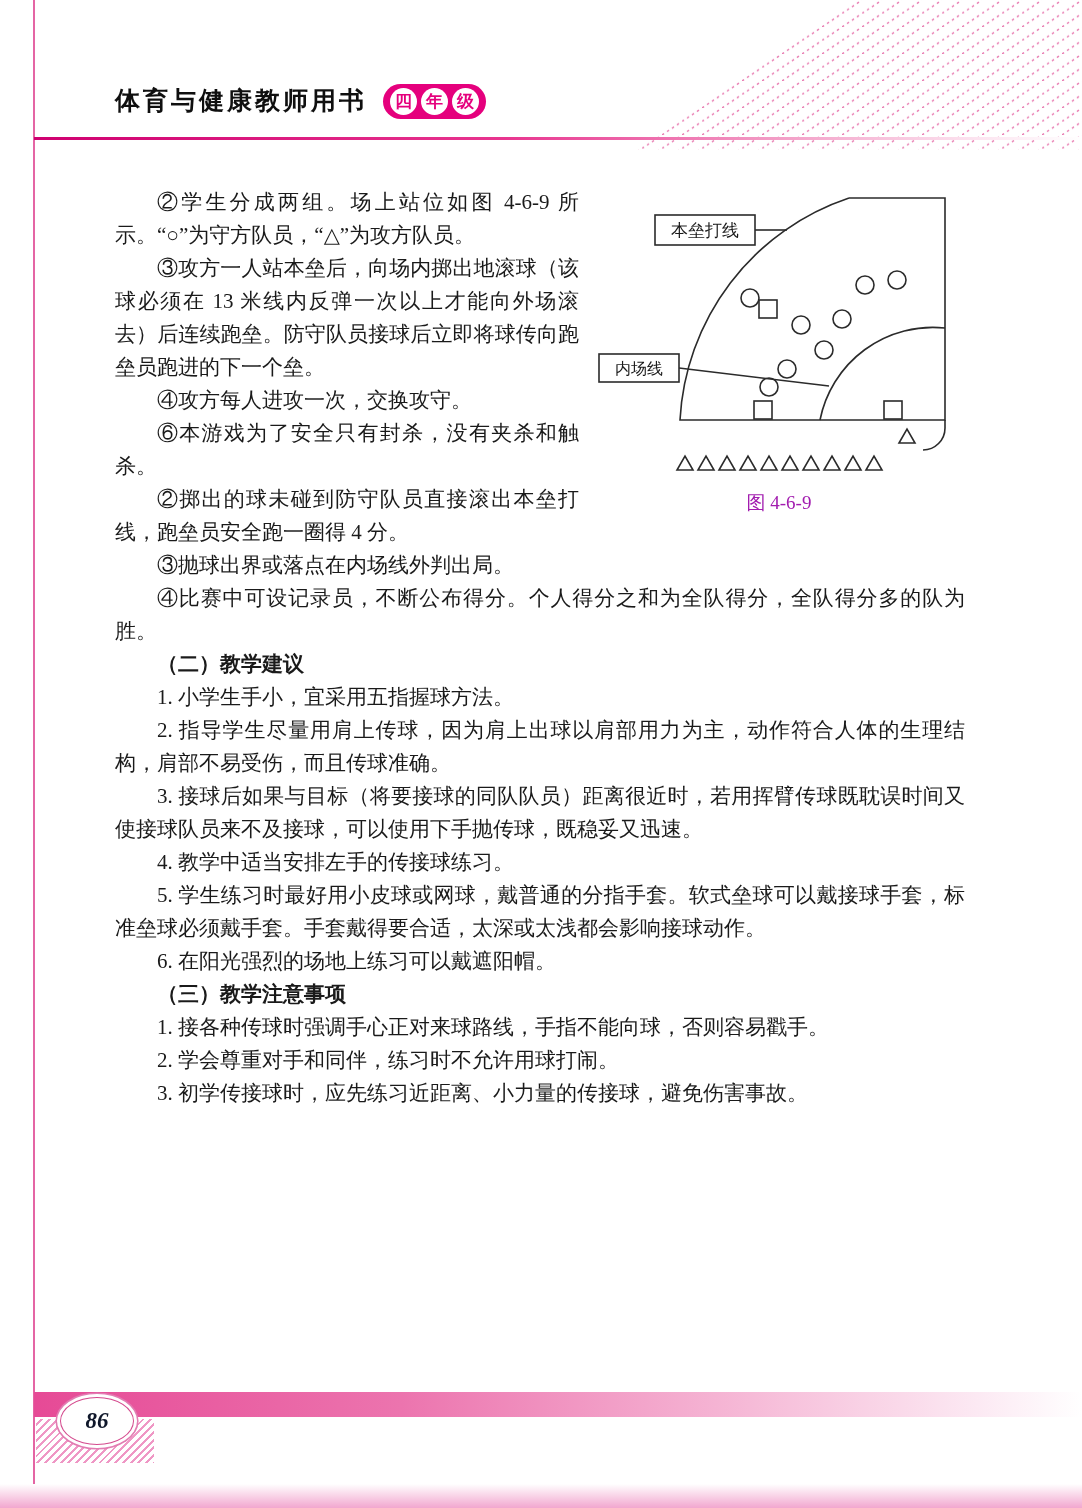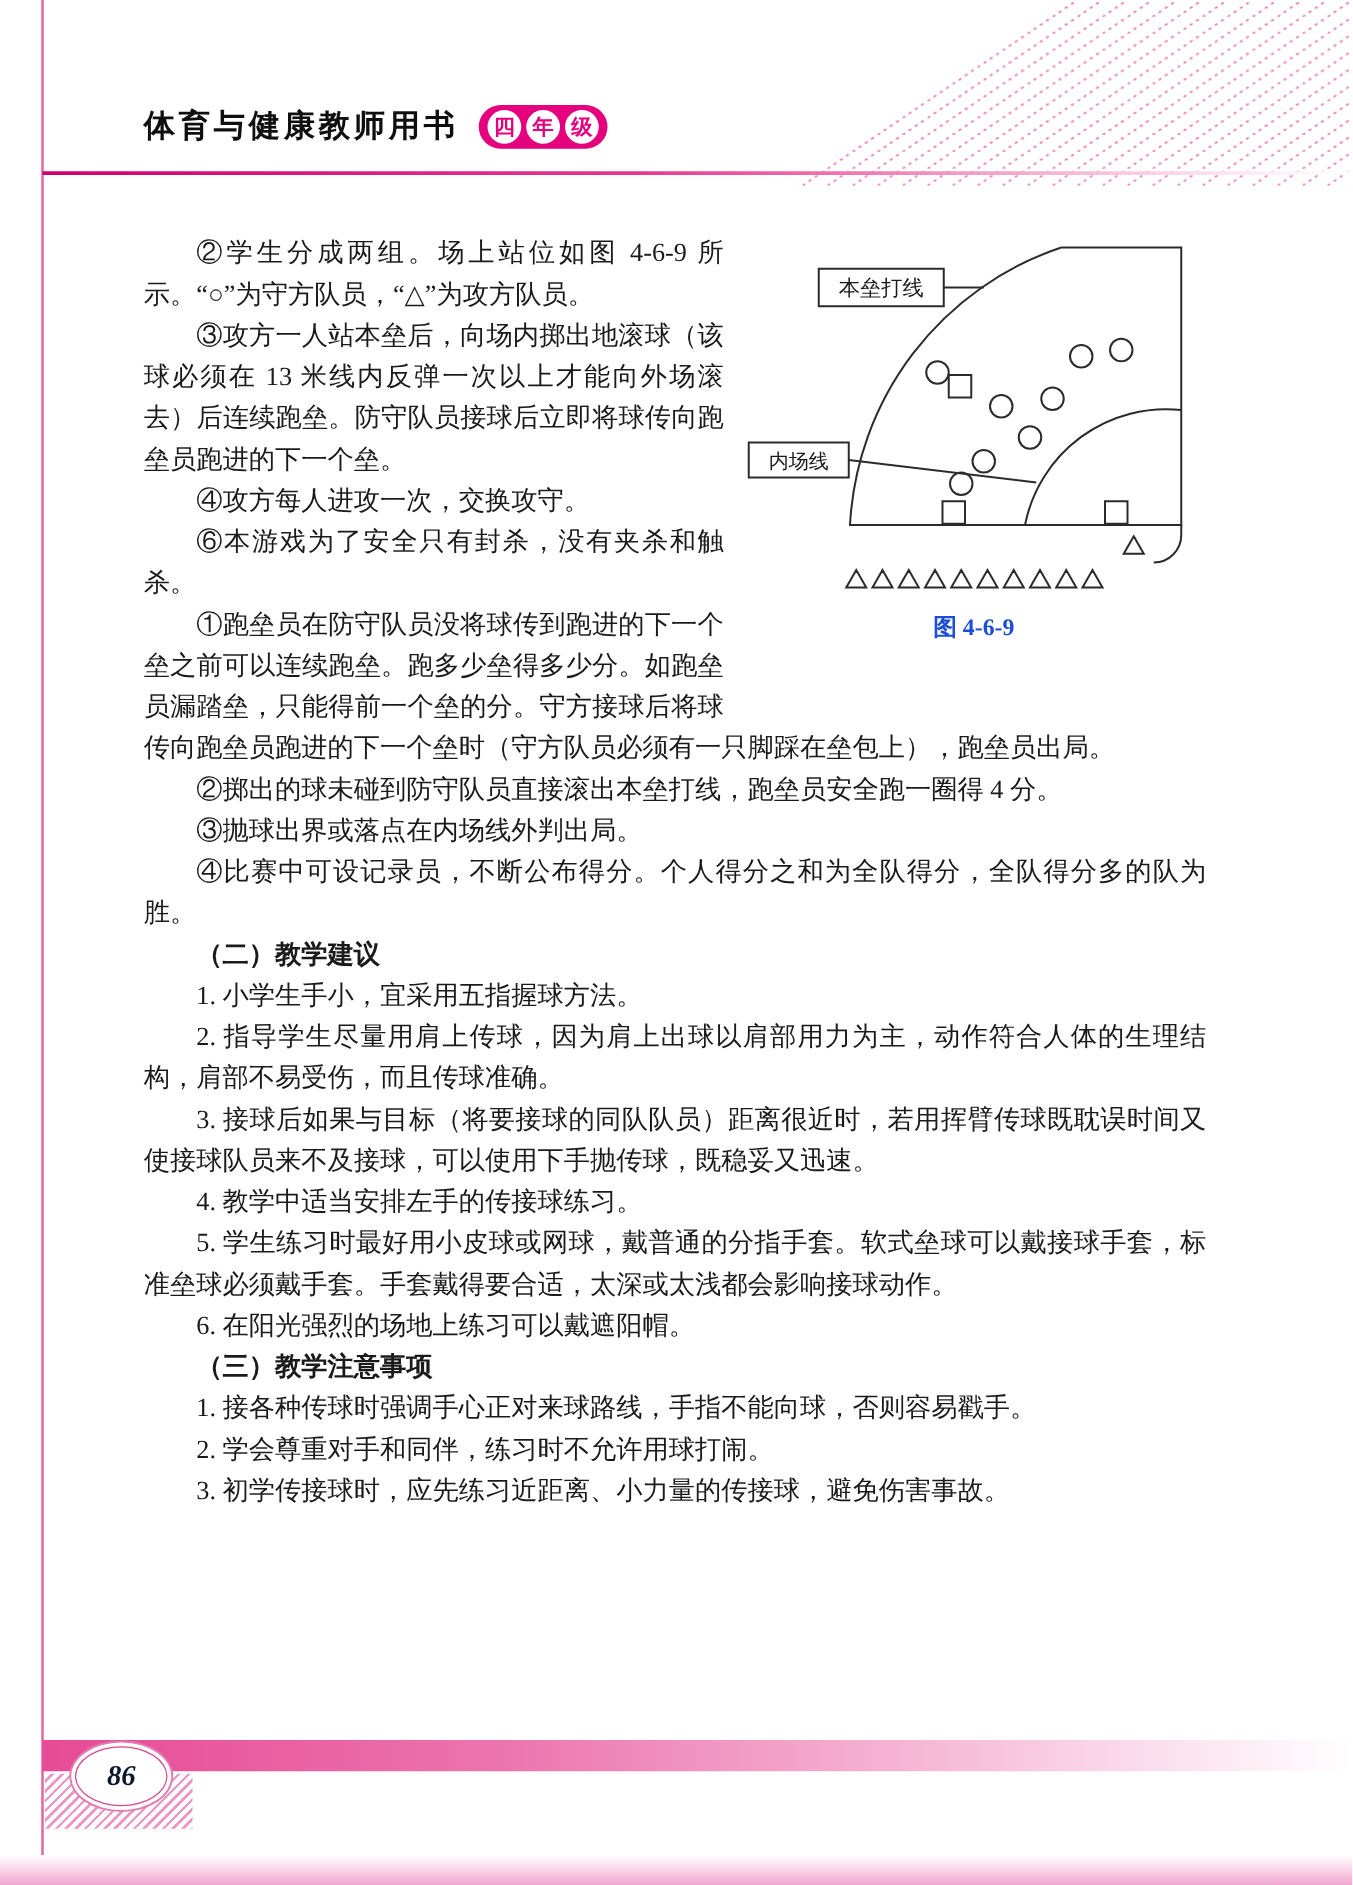--- a/index.html
+++ b/index.html
@@ -22,21 +22,21 @@
 
   
   .content { position:absolute; left:115px; top:186px; width:850px; color:#1a1a1a; }
   .para { font-size:21px; line-height:33px; margin:0; text-align:justify; text-indent:2em; }
   .para.first { text-indent:0; }
   .para.subhead { font-weight:bold; }
 
   
   .fig { float:right; width:372px; margin:2px 0 0 14px; padding:0 0 58px 0; }
   .fig svg { display:block; }
-  .fig figcaption { font-size:19px; line-height:26px; margin-top:2px; text-align:center; text-indent:0; color:#1d4ed8;font-weight:bold; }
+  .fig figcaption { font-size:19px; line-height:26px; margin-top:2px; text-align:center; text-indent:0; color:#a21caf; }
   .diagram-label { font-family:"Liberation Serif","DejaVu Serif",serif; font-size:17px; fill:#1a1a1a; }
   .diagram-label.small { font-size:16px; }
 
   
   .bottom-band { position:absolute; left:34px; right:0; top:1392px; height:25px;
     background:linear-gradient(to right,#e64a96,#ec74ae 35%,#f5b3d3 65%,#fce9f3 90%,#ffffff); }
   .footer-hatch { position:absolute; left:36px; top:1419px; width:118px; height:44px;
     background:repeating-linear-gradient(135deg, rgba(255,255,255,0) 0px, rgba(255,255,255,0) 3.5px, #ef97c5 3.5px, #ef97c5 5.5px); }
   .page-oval { position:absolute; left:60px; top:1397px; width:72px; height:46px; background:#fff;
     border:1.6px solid #d44a8e; border-radius:50%;
@@ -106,21 +106,20 @@
         <text class="diagram-label" x="112" y="48" text-anchor="middle">本垒打线</text>
         <text class="diagram-label small" x="46" y="186" text-anchor="middle">内场线</text>
       </svg>
       <figcaption>图 4-6-9</figcaption>
     </figure>
 
     <p class="para">②学生分成两组。场上站位如图 4-6-9 所示。“○”为守方队员，“△”为攻方队员。</p>
     <p class="para">③攻方一人站本垒后，向场内掷出地滚球（该球必须在 13 米线内反弹一次以上才能向外场滚去）后连续跑垒。防守队员接球后立即将球传向跑垒员跑进的下一个垒。</p>
     <p class="para">④攻方每人进攻一次，交换攻守。</p>
     <p class="para">⑥本游戏为了安全只有封杀，没有夹杀和触杀。</p>
-    <p class="para">①跑垒员在防守队员没将球传到跑进的下一个垒之前可以连续跑垒。跑多少垒得多少分。如跑垒员漏踏垒，只能得前一个垒的分。守方接球后将球传向跑垒员跑进的下一个垒时（守方队员必须有一只脚踩在垒包上），跑垒员出局。</p>
     <p class="para">②掷出的球未碰到防守队员直接滚出本垒打线，跑垒员安全跑一圈得 4 分。</p>
     <p class="para">③抛球出界或落点在内场线外判出局。</p>
     <p class="para">④比赛中可设记录员，不断公布得分。个人得分之和为全队得分，全队得分多的队为胜。</p>
     <p class="para subhead">（二）教学建议</p>
     <p class="para">1. 小学生手小，宜采用五指握球方法。</p>
     <p class="para">2. 指导学生尽量用肩上传球，因为肩上出球以肩部用力为主，动作符合人体的生理结构，肩部不易受伤，而且传球准确。</p>
     <p class="para">3. 接球后如果与目标（将要接球的同队队员）距离很近时，若用挥臂传球既耽误时间又使接球队员来不及接球，可以使用下手抛传球，既稳妥又迅速。</p>
     <p class="para">4. 教学中适当安排左手的传接球练习。</p>
     <p class="para">5. 学生练习时最好用小皮球或网球，戴普通的分指手套。软式垒球可以戴接球手套，标准垒球必须戴手套。手套戴得要合适，太深或太浅都会影响接球动作。</p>
     <p class="para">6. 在阳光强烈的场地上练习可以戴遮阳帽。</p>

